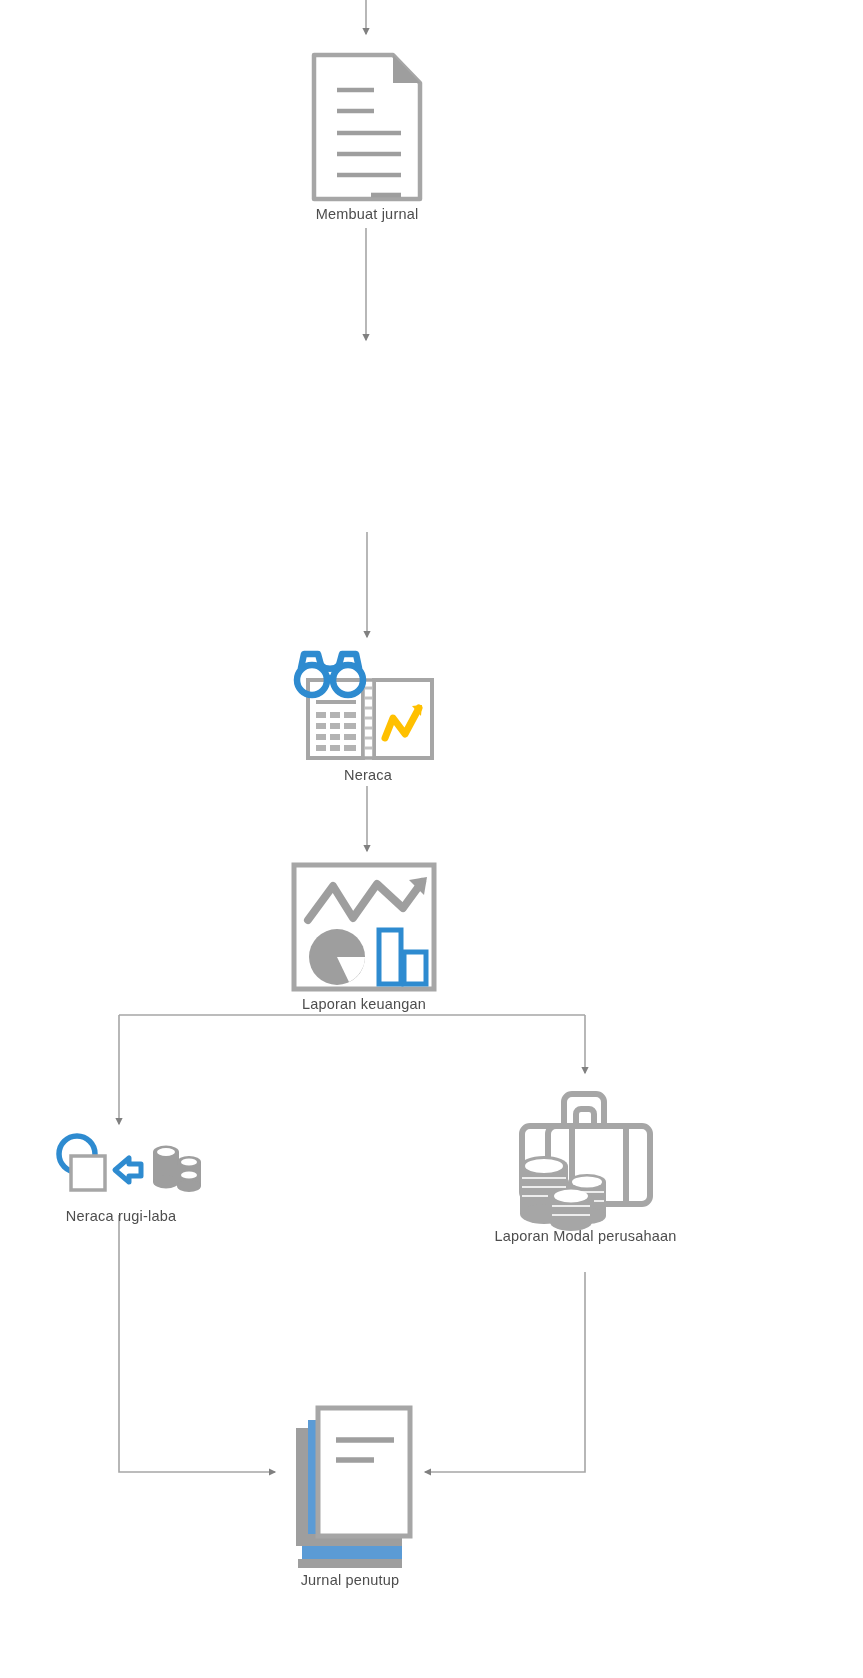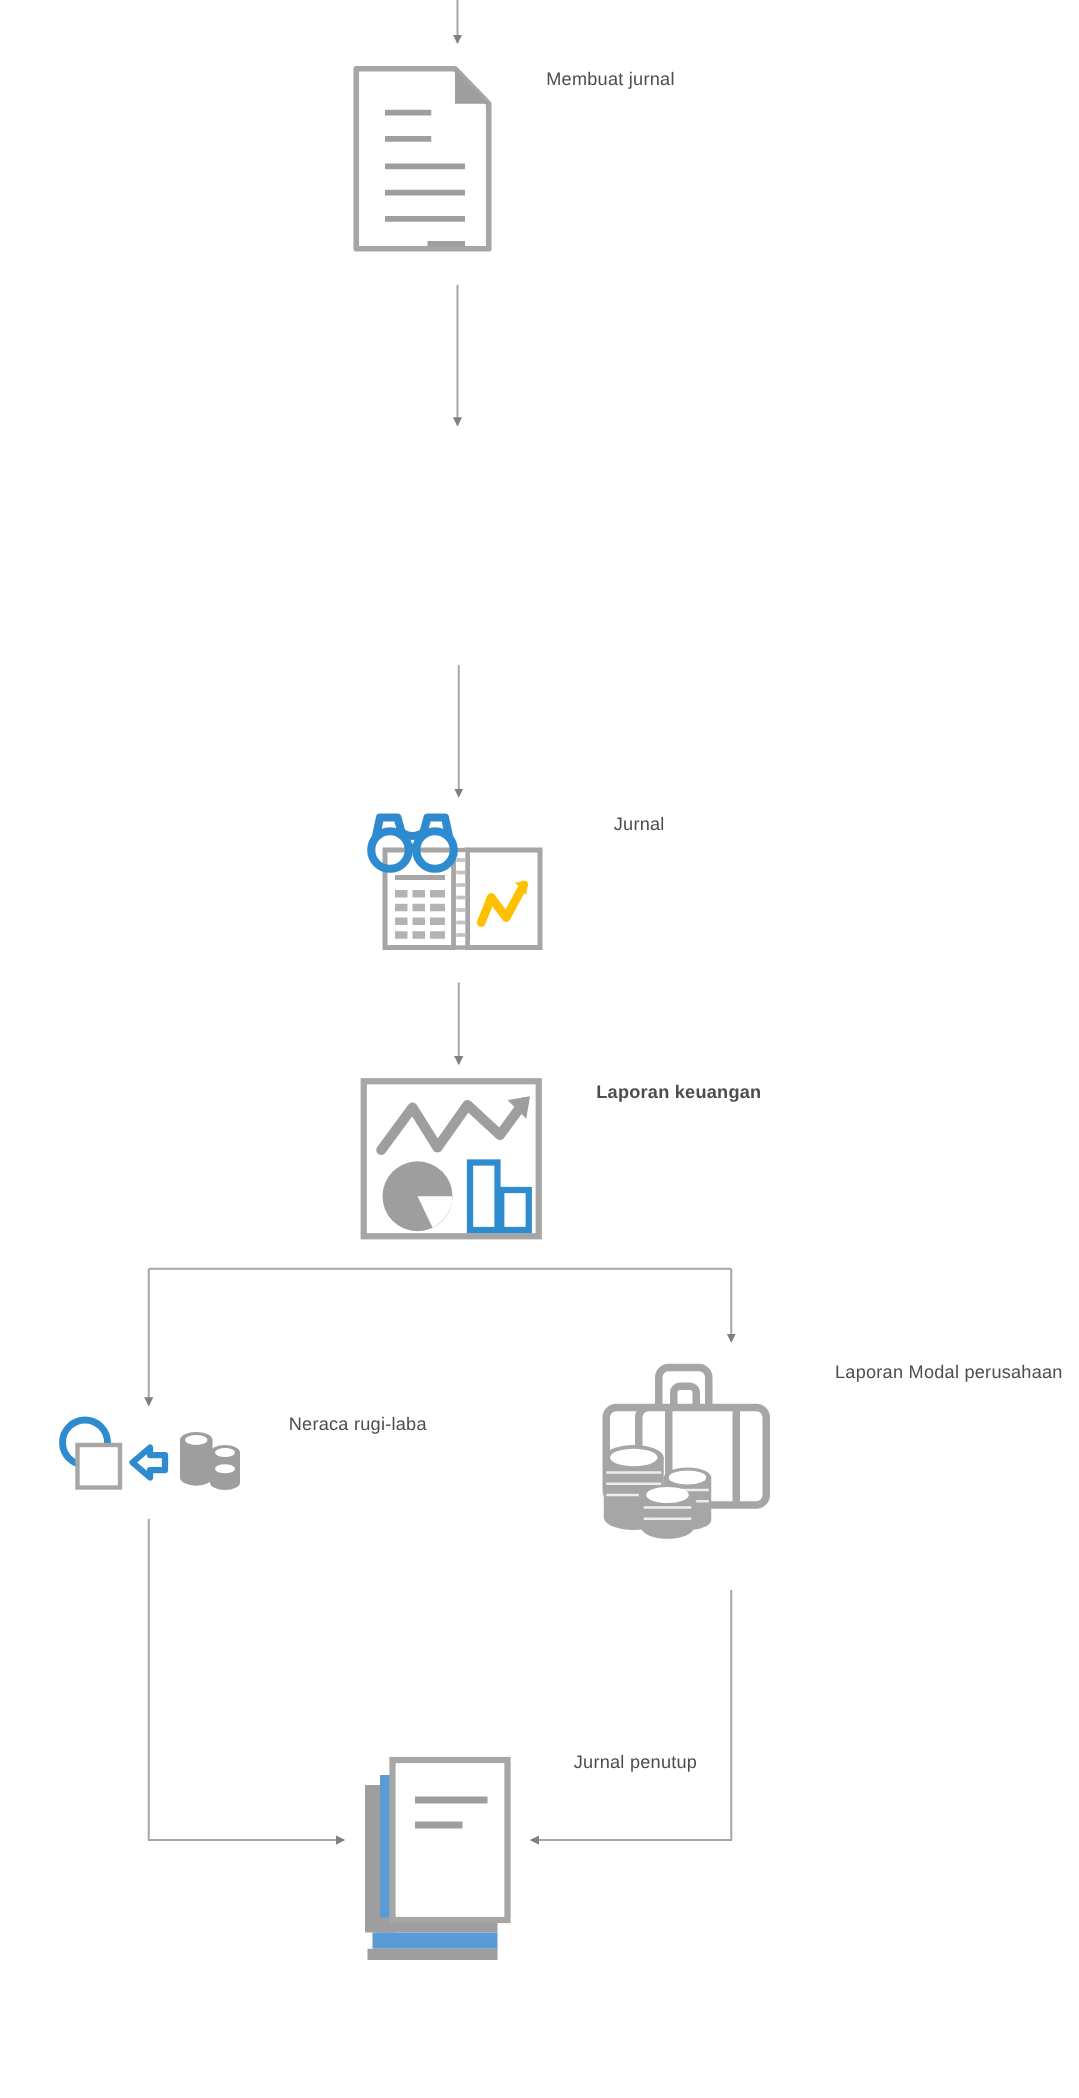--- a/index.html
+++ b/index.html
@@ -13,22 +13,22 @@
   #canvas {
     position: relative;
     width: 863px;
     height: 1678px;
     background: #ffffff;
     overflow: hidden;
   }
   .node {
     position: absolute;
     display: flex;
-    align-items: flex-start;
-    gap: 43px;
+    flex-direction: column;
+    align-items: center;
   }
   .node-label {
     font-family: "Liberation Sans", sans-serif;
     font-size: 14.5px;
     color: #4d4d4d;
     text-align: center;
     white-space: nowrap;
     letter-spacing: 0.2px;
     margin-top: 4px;
   }
@@ -139,24 +139,24 @@
         <g fill="none" stroke="#2e8bd0" stroke-width="6.5" stroke-linejoin="round" stroke-linecap="round">
           <circle cx="24" cy="32" r="15"></circle>
           <circle cx="60" cy="32" r="15"></circle>
           <path d="M13,20 L16,6 L30,6 L33,17"></path>
           <path d="M51,17 L54,6 L68,6 L71,20"></path>
           <path d="M39,30 L45,30"></path>
           <path d="M33,17 C37,22 47,22 51,17"></path>
         </g>
       </svg>
     </span>
-    <span class="node-label">Jurnal</span>
-  </div>
-
-  <div class="node" style="left:288px; top:862px; width:152px;font-weight:bold;">
+    <span class="node-label">Neraca</span>
+  </div>
+
+  <div class="node" style="left:288px; top:862px; width:152px;">
     <span class="icon-wrap">
       <svg width="146" height="130" viewBox="0 0 146 130">
         <rect x="3" y="3" width="140" height="124" fill="#ffffff" stroke="#a6a6a6" stroke-width="5"></rect>
 
         <path d="M17,58 L42,24 L62,56 L86,22 L112,46 L131,20" fill="none" stroke="#9e9e9e" stroke-width="8" stroke-linejoin="round" stroke-linecap="round"></path>
         <path d="M118,18 L136,15 L133,33 Z" fill="#9e9e9e"></path>
 
         <circle cx="46" cy="95" r="28" fill="#9e9e9e"></circle>
         <path d="M46,95 L74,95 A28,28 0 0,1 58,120 Z" fill="#ffffff"></path>
 

